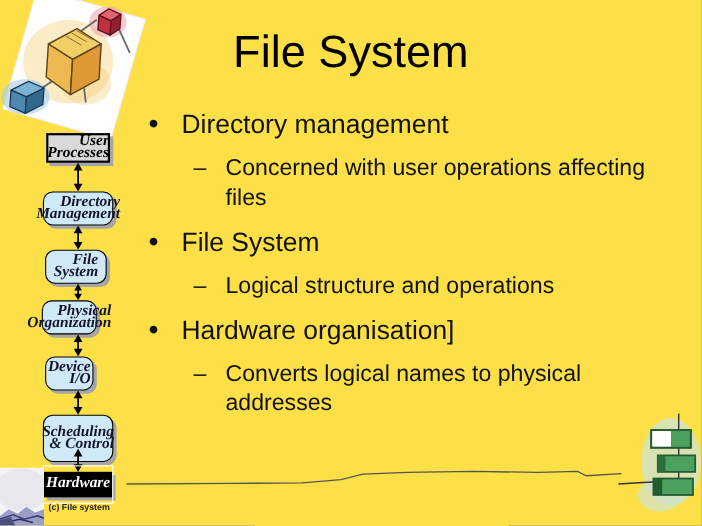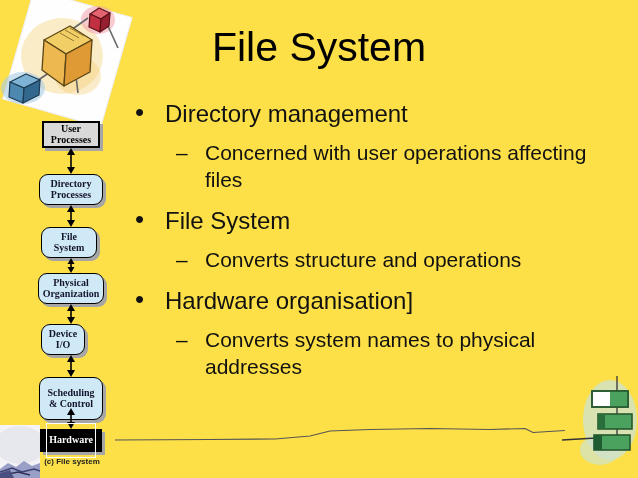--- a/index.html
+++ b/index.html
@@ -16,23 +16,23 @@
   .bullets{position:absolute;left:132px;top:99px;width:474px;color:#111;}
   .b1{position:relative;font-size:24px;line-height:30px;padding-left:33px;margin-bottom:10px;}
   .b1 .mark{position:absolute;left:3px;top:-2px;font-size:26px;}
   .b2{position:relative;font-size:21px;line-height:27px;padding-left:73px;margin-bottom:13px;}
   .b2 .mark{position:absolute;left:44px;top:0;}
   
   .layer{
     position:absolute;box-sizing:border-box;
     border:1.6px solid #000;background:#cfe9f7;border-radius:9px;
     box-shadow:3px 3px 0 #a6a6a6;
-    font-family:"Liberation Serif",serif;font-weight:bold;font-size:10px;
-    line-height:10.5px;text-align:center;white-space:pre-line;color:#14142e;
-    display:flex;align-items:center;justify-content:center;
+    font-family:"Liberation Serif",serif;font-weight:bold;font-size:14px;
+    line-height:10.5px;text-align:right;white-space:pre-line;color:#14142e;
+    display:flex;align-items:center;justify-content:center;font-style:italic;
   }
   .layer.gray{background:#d9d9d9;border-radius:0;border-width:2.5px;color:#000;}
   .layer.hw{background:#000;border-radius:0;color:#fff;}
   .hw-label{border:1px solid #fff;padding:11px 2px;}
   .varrow{position:absolute;left:65px;width:12px;}
   .diagram-caption{
     position:absolute;left:34px;top:457px;width:76px;text-align:center;
     font-family:Liberation Sans, sans-serif;font-weight:bold;font-size:8px;color:#222;
   }
   .deco{position:absolute;}
@@ -91,66 +91,66 @@
     <div class="b2">
       <span class="mark">–</span>
       <span>Concerned with user operations affecting files</span>
     </div>
     <div class="b1">
       <span class="mark">•</span>
       <span>File System</span>
     </div>
     <div class="b2">
       <span class="mark">–</span>
-      <span>Converts structure and operations</span>
+      <span>Logical structure and operations</span>
     </div>
     <div class="b1">
       <span class="mark">•</span>
       <span>Hardware organisation]</span>
     </div>
     <div class="b2">
       <span class="mark">–</span>
-      <span>Converts system names to physical addresses</span>
+      <span>Converts logical names to physical addresses</span>
     </div>
   </div>
 
   <div class="layer gray" style="left:42px;top:121px;width:58px;height:27px">User
 Processes</div>
 
   <div class="varrow" style="top:148px">
     <svg width="12" height="26">
         <line x1="6" y1="5" x2="6" y2="21" stroke="#000" stroke-width="1.6"></line>
         <polygon points="6,0 2,7 10,7" fill="#000"></polygon>
         <polygon points="6,26 2,19 10,19" fill="#000"></polygon>
       </svg>
   </div>
 
   <div class="layer" style="left:39px;top:174px;width:64px;height:31px">Directory
-Processes</div>
+Management</div>
 
   <div class="varrow" style="top:205px">
     <svg width="12" height="22">
         <line x1="6" y1="5" x2="6" y2="17" stroke="#000" stroke-width="1.6"></line>
         <polygon points="6,0 2,7 10,7" fill="#000"></polygon>
         <polygon points="6,22 2,15 10,15" fill="#000"></polygon>
       </svg>
   </div>
 
   <div class="layer" style="left:41px;top:227px;width:56px;height:31px">File
 System</div>
 
   <div class="varrow" style="top:258px">
     <svg width="12" height="15">
         <line x1="6" y1="4" x2="6" y2="11" stroke="#000" stroke-width="1.6"></line>
         <polygon points="6,0 2.5,6 9.5,6" fill="#000"></polygon>
         <polygon points="6,15 2.5,9 9.5,9" fill="#000"></polygon>
       </svg>
   </div>
 
-  <div class="layer" style="left:38px;top:273px;width:66px;height:31px">Physical
+  <div class="layer" style="left:38px;top:273px;width:50px;height:31px">Physical
 Organization</div>
 
   <div class="varrow" style="top:304px">
     <svg width="12" height="20">
         <line x1="6" y1="5" x2="6" y2="15" stroke="#000" stroke-width="1.6"></line>
         <polygon points="6,0 2,7 10,7" fill="#000"></polygon>
         <polygon points="6,20 2,13 10,13" fill="#000"></polygon>
       </svg>
   </div>
 

